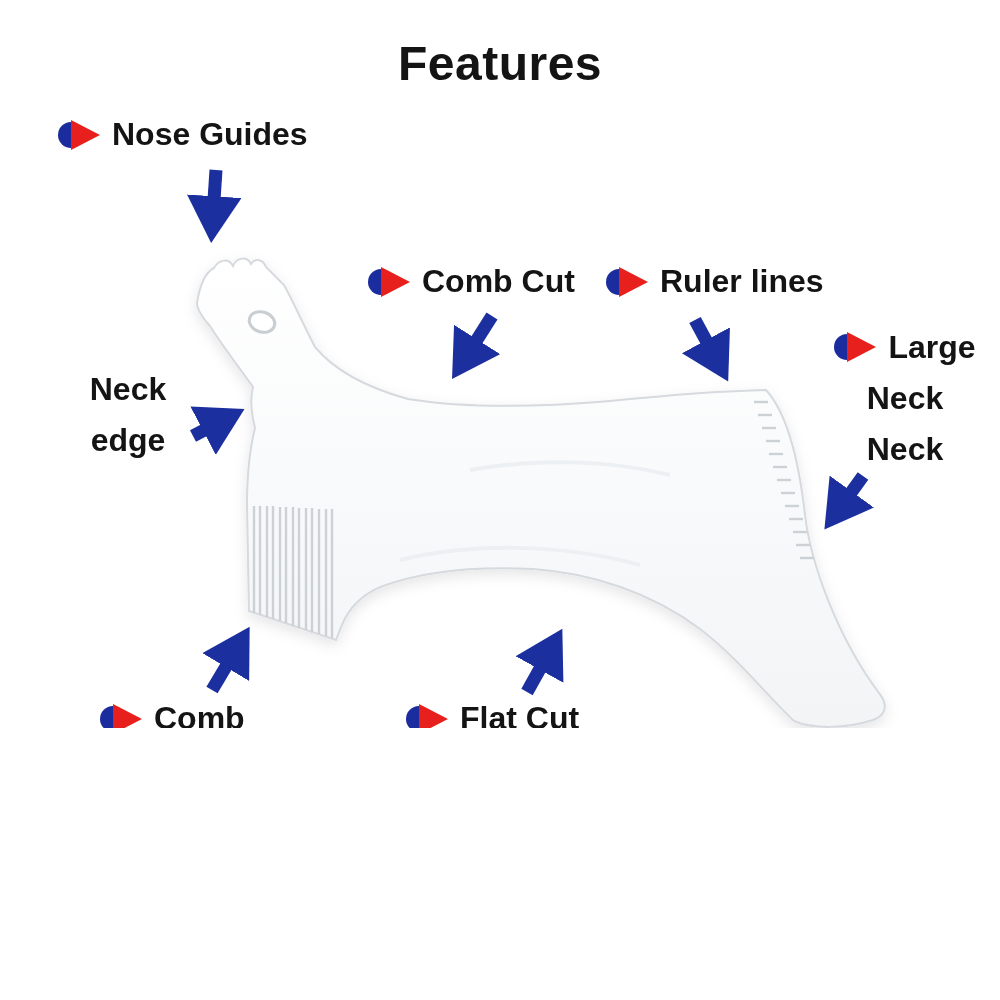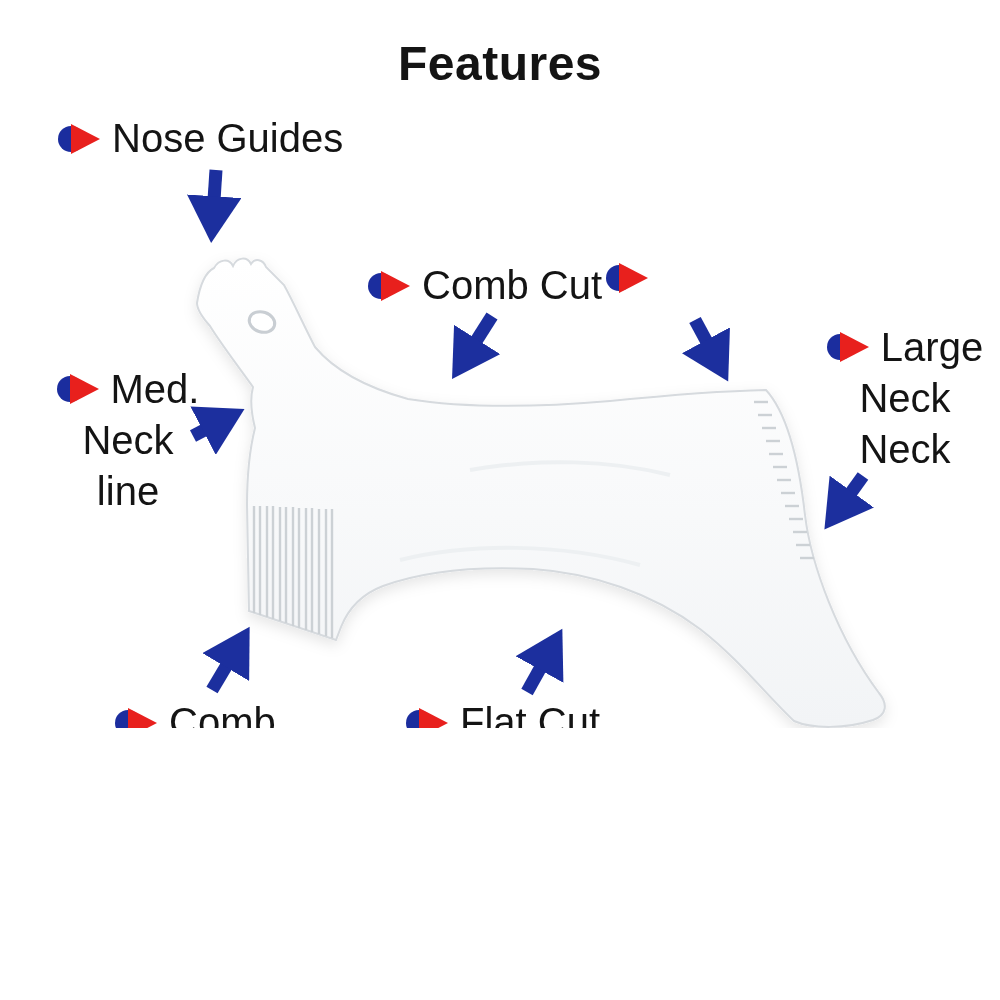--- a/index.html
+++ b/index.html
@@ -8,21 +8,21 @@
     --bullet-red:#e8201d;
     --text:#141414;
   }
   *{box-sizing:border-box;}
   body{margin:0;background:#fff;font-family:"Liberation Sans",sans-serif;}
   .canvas{position:relative;width:1000px;height:728px;background:#fff;overflow:hidden;margin:0 auto;}
   .art{position:absolute;left:0;top:0;width:1000px;height:1000px;}
   .title{position:absolute;top:36px;left:0;width:100%;text-align:center;
          font-size:48px;font-weight:bold;color:var(--text);margin:0;letter-spacing:.5px;}
   .label{position:absolute;display:flex;align-items:center;gap:10px;
-         font-size:40px;font-weight:normal;color:var(--text);white-space:nowrap;}
+         font-size:32px;font-weight:bold;color:var(--text);white-space:nowrap;}
   .label.col{flex-direction:column;gap:17px;align-items:center;}
   .label .row{display:flex;align-items:center;gap:10px;height:34px;}
   .bullet{position:relative;width:44px;height:30px;flex:0 0 auto;}
   .bullet .dot{position:absolute;left:0;top:2px;width:26px;height:26px;border-radius:50%;background:var(--bullet-blue);}
   .bullet .tri{position:absolute;left:13px;top:0;width:0;height:0;
                border-top:15px solid transparent;border-bottom:15px solid transparent;
                border-left:29px solid var(--bullet-red);}
   
   .tool-body{fill:url(#toolfill);stroke:#d6dade;stroke-width:2;}
   .teeth line,.ticks line{stroke:#ccd1d5;stroke-width:2.4;}
@@ -140,55 +140,49 @@
         <span class="tri"></span>
       </span>
     <span>Comb Cut</span>
   </div>
 
   <div class="label" style="left:606px;top:263px">
     <span class="bullet">
         <span class="dot"></span>
         <span class="tri"></span>
       </span>
+    <span>Ruler lines</span>
   </div>
 
   <div class="label col" style="left:820px;top:330px;width:170px">
     <div class="row">
       <span class="bullet">
           <span class="dot"></span>
           <span class="tri"></span>
         </span>
       <span>Large</span>
     </div>
     <div class="row">
         <span>Neck</span>
       </div>
     <div class="row">
         <span>Neck</span>
       </div>
   </div>
 
   <div class="label col" style="left:43px;top:372px;width:170px">
     <div class="row">
-      <span class="bullet">
-          <span class="dot"></span>
-          <span class="tri"></span>
-        </span>
-      <span>Med.</span>
-    </div>
-    <div class="row">
         <span>Neck</span>
       </div>
     <div class="row">
-        <span>line</span>
-      </div>
-  </div>
-
-  <div class="label" style="left:115px;top:700px">
+        <span>edge</span>
+      </div>
+  </div>
+
+  <div class="label" style="left:100px;top:700px">
     <span class="bullet">
         <span class="dot"></span>
         <span class="tri"></span>
       </span>
     <span>Comb</span>
   </div>
 
   <div class="label" style="left:406px;top:700px">
     <span class="bullet">
         <span class="dot"></span>

